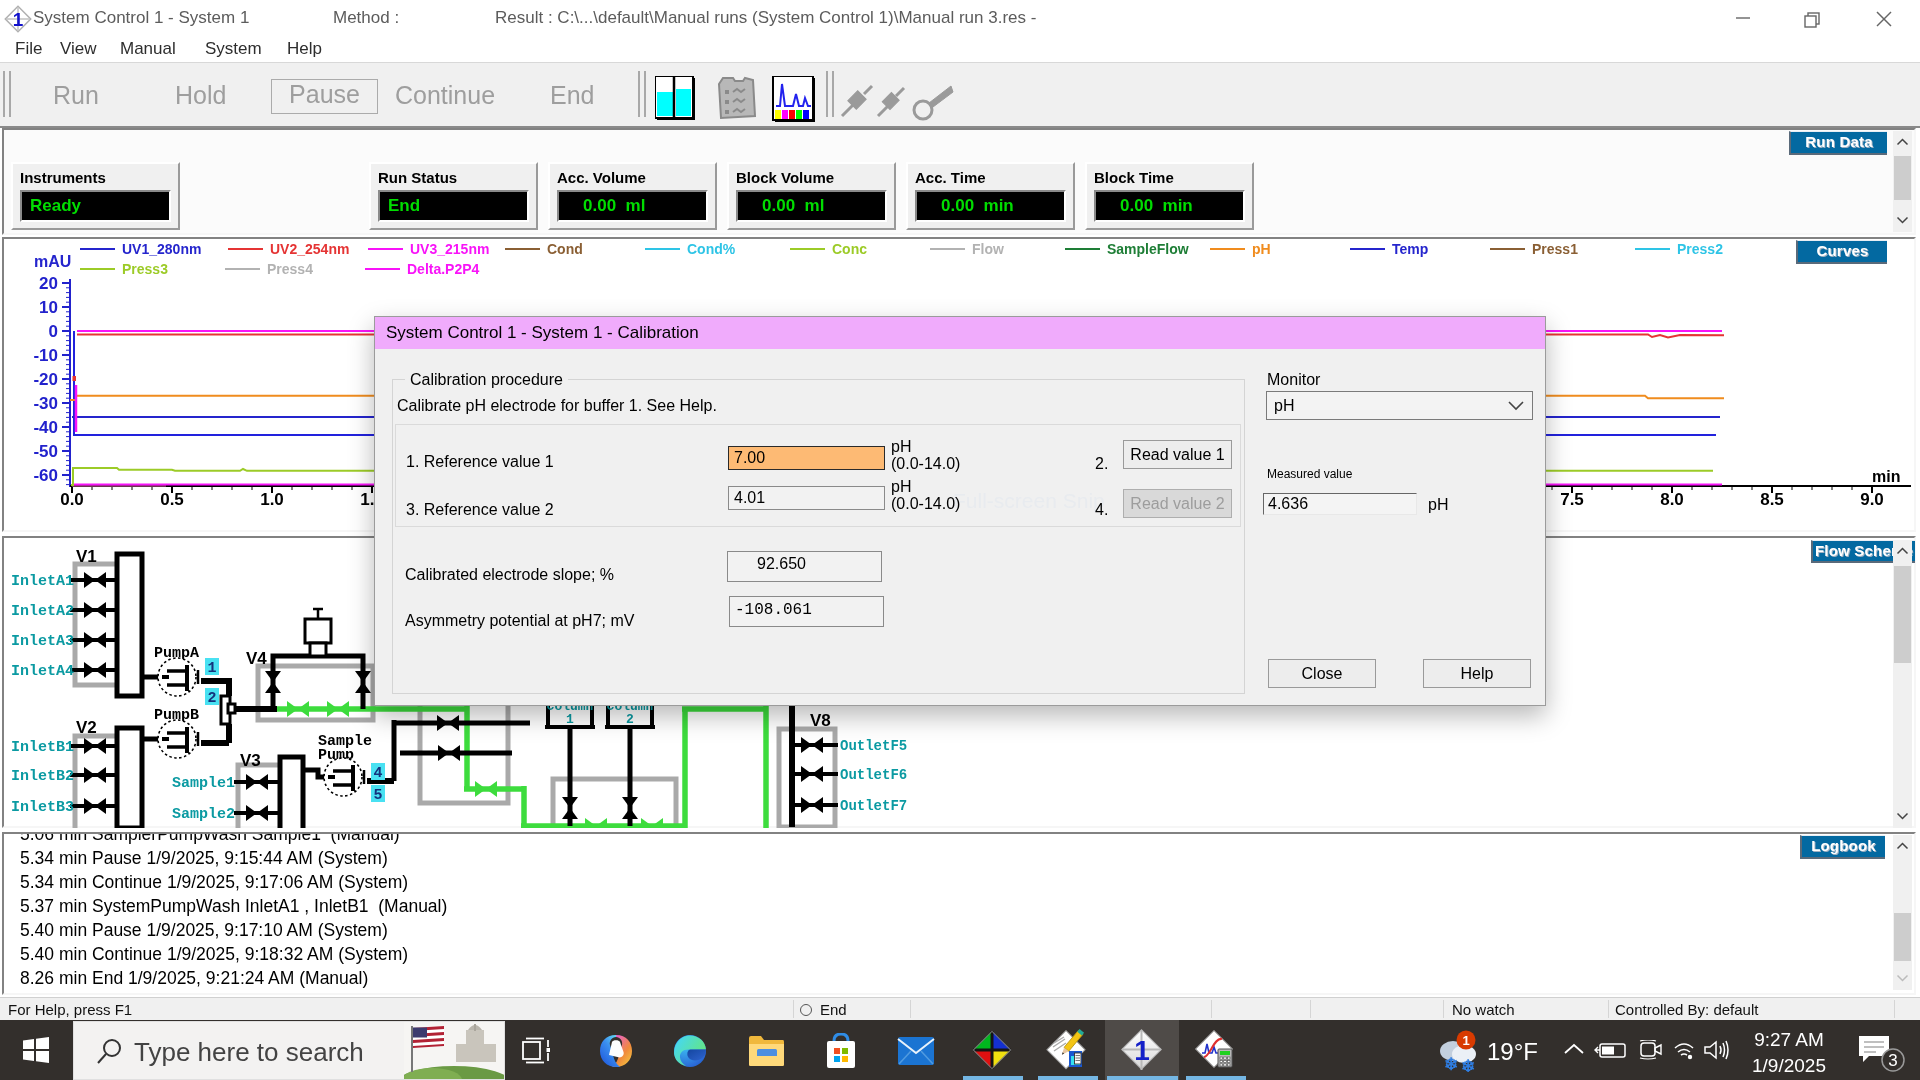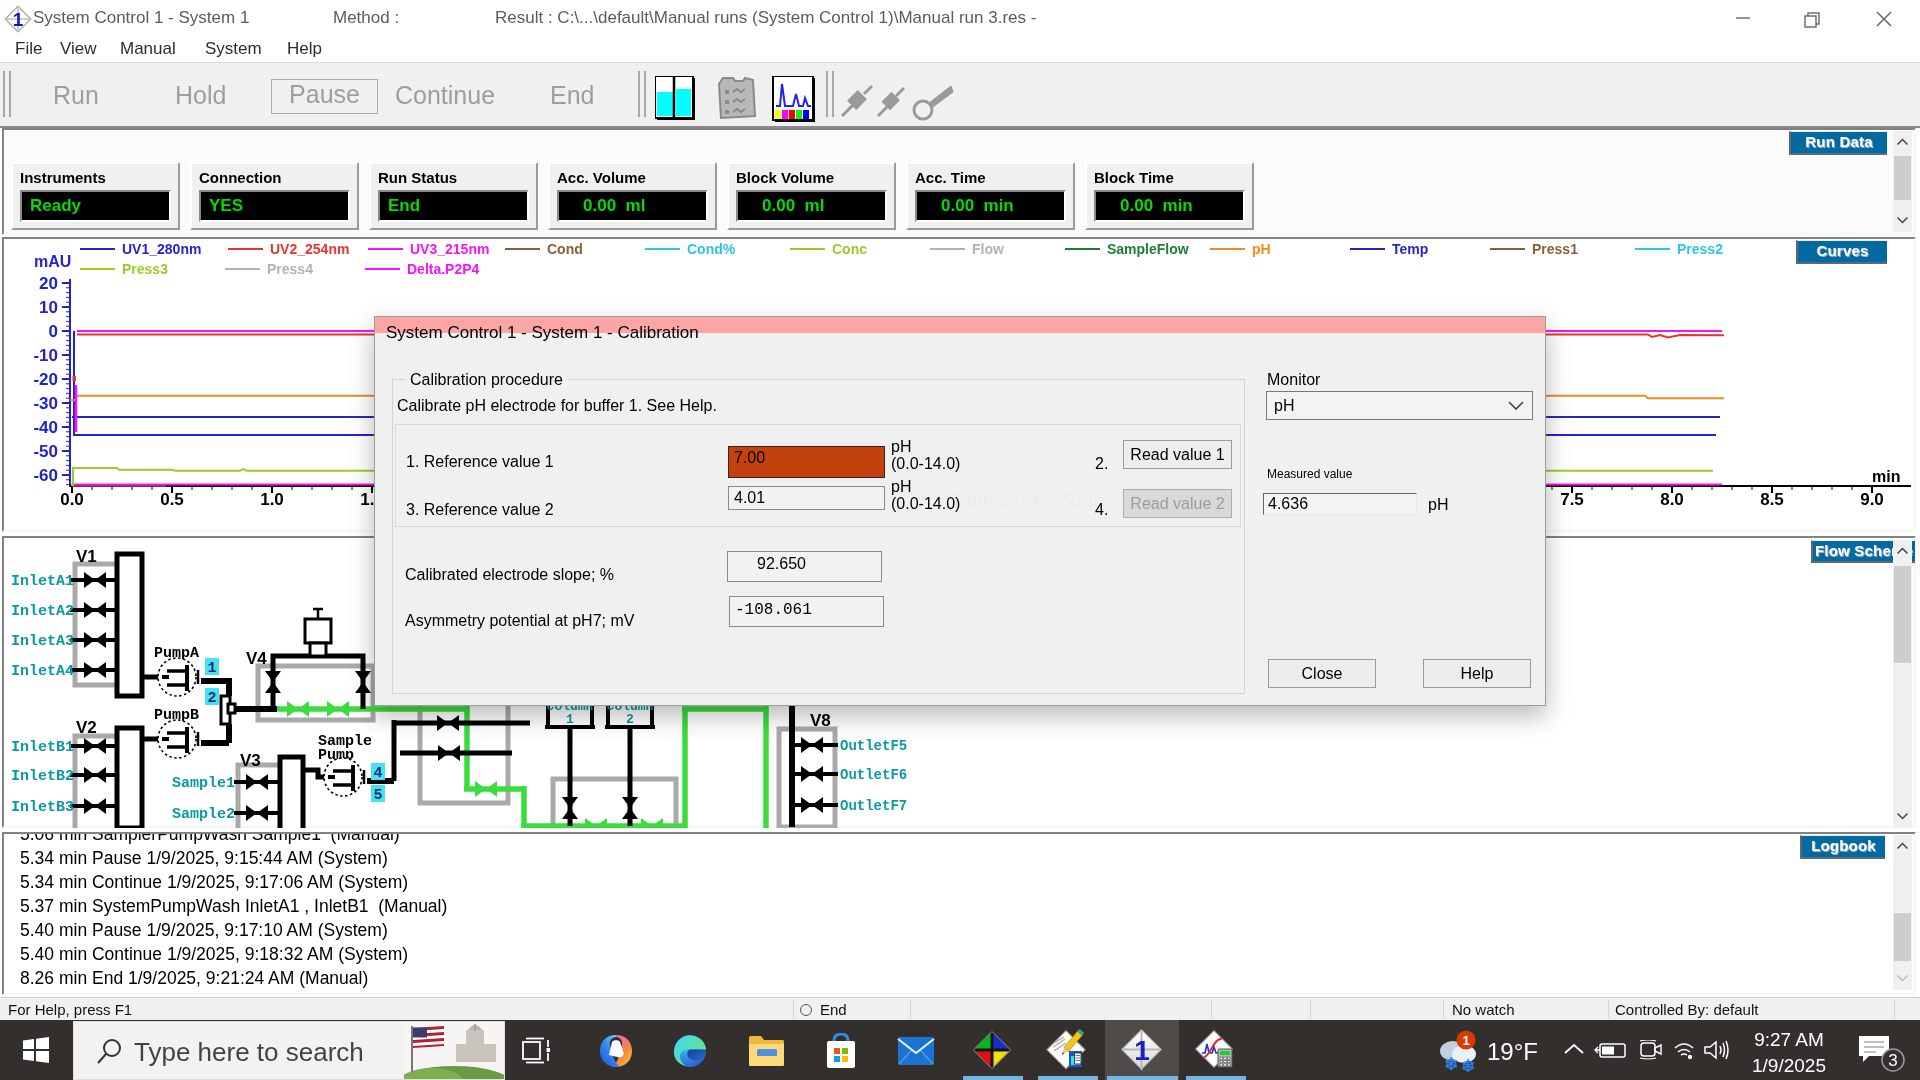--- a/index.html
+++ b/index.html
@@ -115,24 +115,20 @@
         <circle cx="10" cy="30" r="9" stroke-width="3"></circle>
         <path d="M16 23 L38 6 L40 12 L20 27 Z" fill="#9a9a9a"></path>
       </g>
     </svg>
   </div>
 
   <div class="panel" style="top:128px;height:107px;background:#fbfbfb;" id="rundata">
     <div class="ldbox" style="left:7px;top:32px;width:169px;height:68px;">
         <div class="lbl">Instruments</div>
         <div class="lcd"><span style="padding-left:8px;">Ready</span></div>
-      </div>
-    <div class="ldbox" style="left:186px;top:32px;width:169px;height:68px;">
-        <div class="lbl">Connection</div>
-        <div class="lcd"><span style="padding-left:8px;">YES</span></div>
       </div>
     <div class="ldbox" style="left:365px;top:32px;width:169px;height:68px;">
         <div class="lbl">Run Status</div>
         <div class="lcd"><span style="padding-left:8px;">End</span></div>
       </div>
     <div class="ldbox" style="left:544px;top:32px;width:169px;height:68px;">
         <div class="lbl">Acc. Volume</div>
         <div class="lcd"><span style="padding-left:24px;">0.00&nbsp;&nbsp;ml</span></div>
       </div>
     <div class="ldbox" style="left:723px;top:32px;width:169px;height:68px;">
@@ -780,33 +776,33 @@
     <svg class="abs" style="left:1857px;top:14px;" width="50" height="38" viewBox="0 0 50 38">
       <path d="M2 2 L32 2 L32 22 L12 22 L6 28 L6 22 L2 22 Z" fill="#fff"></path>
       <path d="M7 8 h20 M7 13 h20 M7 18 h12" stroke="#aaa" stroke-width="1.6"></path>
       <circle cx="36" cy="26" r="11" fill="#332f2c" stroke="#9a9a9a" stroke-width="1.5"></circle>
       <text x="36" y="32" font-size="17" fill="#fff" text-anchor="middle" font-family="Liberation Sans">3</text>
     </svg>
   </div>
 
   <div class="abs" style="left:374px;top:316px;width:1172px;height:390px;background:#f0f0f0;border:1px solid #9b9b9b;box-shadow:0 10px 24px rgba(0,0,0,0.28);" id="dialog">
 
-    <div class="abs" style="left:0;top:0;width:1170px;height:16px;background:#fca5a5;">
+    <div class="abs" style="left:0;top:0;width:1170px;height:32px;background:#f0abfc;">
       <div class="abs" style="left:11px;top:6px;font-size:17px;color:#000;">System Control 1 - System 1 - Calibration</div>
     </div>
 
     <div class="abs" style="left:578px;top:172px;font-size:21px;color:#e8ebef;">Full-screen Snip</div>
 
     <div class="abs" style="left:17px;top:62px;width:853px;height:315px;border:1px solid #d4d4d4;"></div>
     <div class="abs" style="left:30px;top:54px;background:#f0f0f0;padding:0 5px;font-size:16px;color:#000;">Calibration procedure</div>
     <div class="abs" style="left:22px;top:80px;font-size:16px;color:#000;">Calibrate pH electrode for buffer 1. See Help.</div>
 
     <div class="abs" style="left:20px;top:107px;width:846px;height:103px;border:1px solid #dadada;"></div>
     <div class="abs" style="left:31px;top:136px;font-size:16px;color:#000;">1. Reference value 1</div>
-    <div class="abs" style="left:353px;top:129px;width:157px;height:32px;background:#c2410c;border:1px solid #2a2a2a;font-size:16px;line-height:22px;"><span style="padding-left:5px;">7.00</span></div>
+    <div class="abs" style="left:353px;top:129px;width:157px;height:24px;background:#fdba74;border:1px solid #2a2a2a;font-size:16px;line-height:22px;"><span style="padding-left:5px;">7.00</span></div>
     <div class="abs" style="left:516px;top:121px;font-size:16px;color:#000;line-height:17px;">pH<br>(0.0-14.0)</div>
     <div class="abs" style="left:720px;top:138px;font-size:16px;color:#000;">2.</div>
     <div class="abs" style="left:748px;top:123px;width:109px;height:29px;background:#ededed;border:1px solid #9a9a9a;text-align:center;font-size:16px;line-height:27px;color:#000;">Read value 1</div>
     <div class="abs" style="left:31px;top:184px;font-size:16px;color:#000;">3. Reference value 2</div>
     <div class="abs" style="left:353px;top:169px;width:157px;height:24px;background:#f2f2f2;border:1px solid #8a8a8a;font-size:16px;line-height:22px;"><span style="padding-left:5px;">4.01</span></div>
     <div class="abs" style="left:516px;top:161px;font-size:16px;color:#000;line-height:17px;">pH<br>(0.0-14.0)</div>
     <div class="abs" style="left:720px;top:184px;font-size:16px;color:#000;">4.</div>
     <div class="abs" style="left:748px;top:172px;width:109px;height:29px;background:#d9d9d9;border:1px solid #aeaeae;text-align:center;font-size:16px;line-height:27px;color:#9d9d9d;">Read value 2</div>
 
     <div class="abs" style="left:30px;top:249px;font-size:16px;color:#000;">Calibrated electrode slope; %</div>

